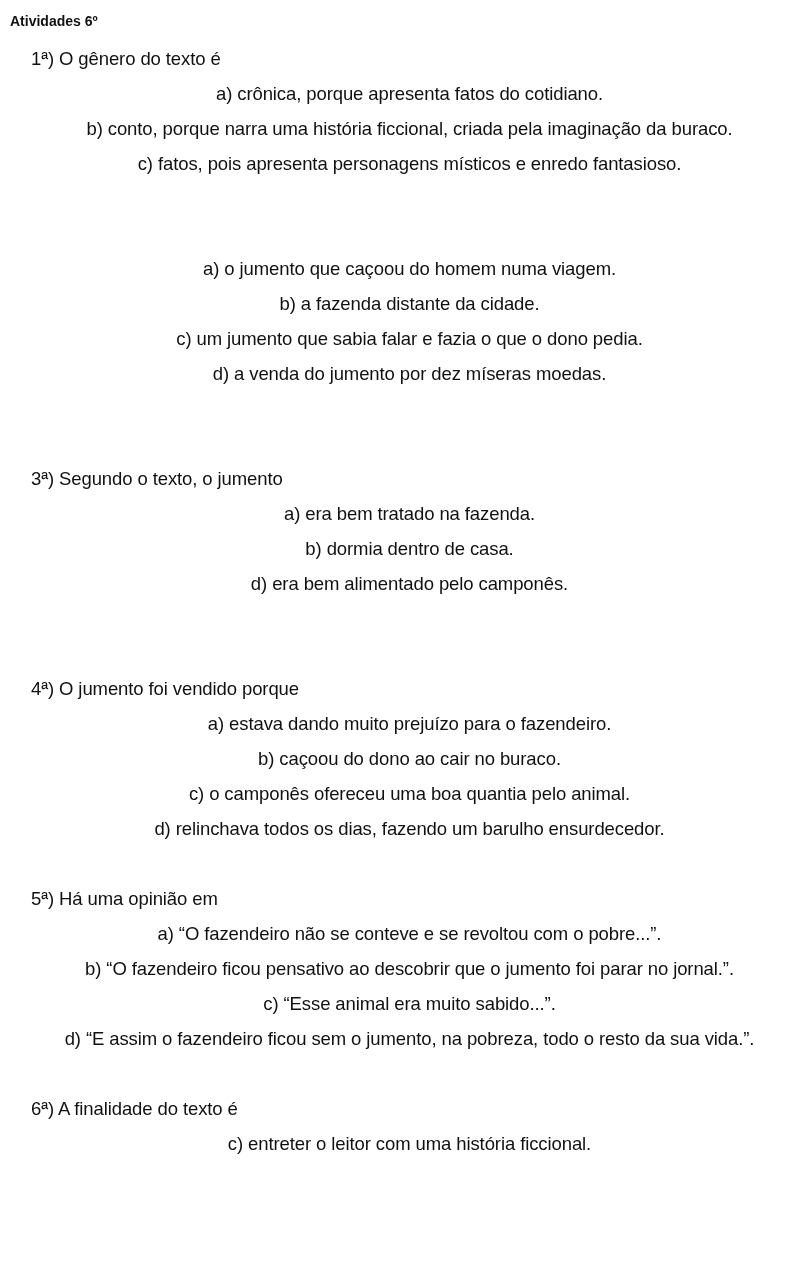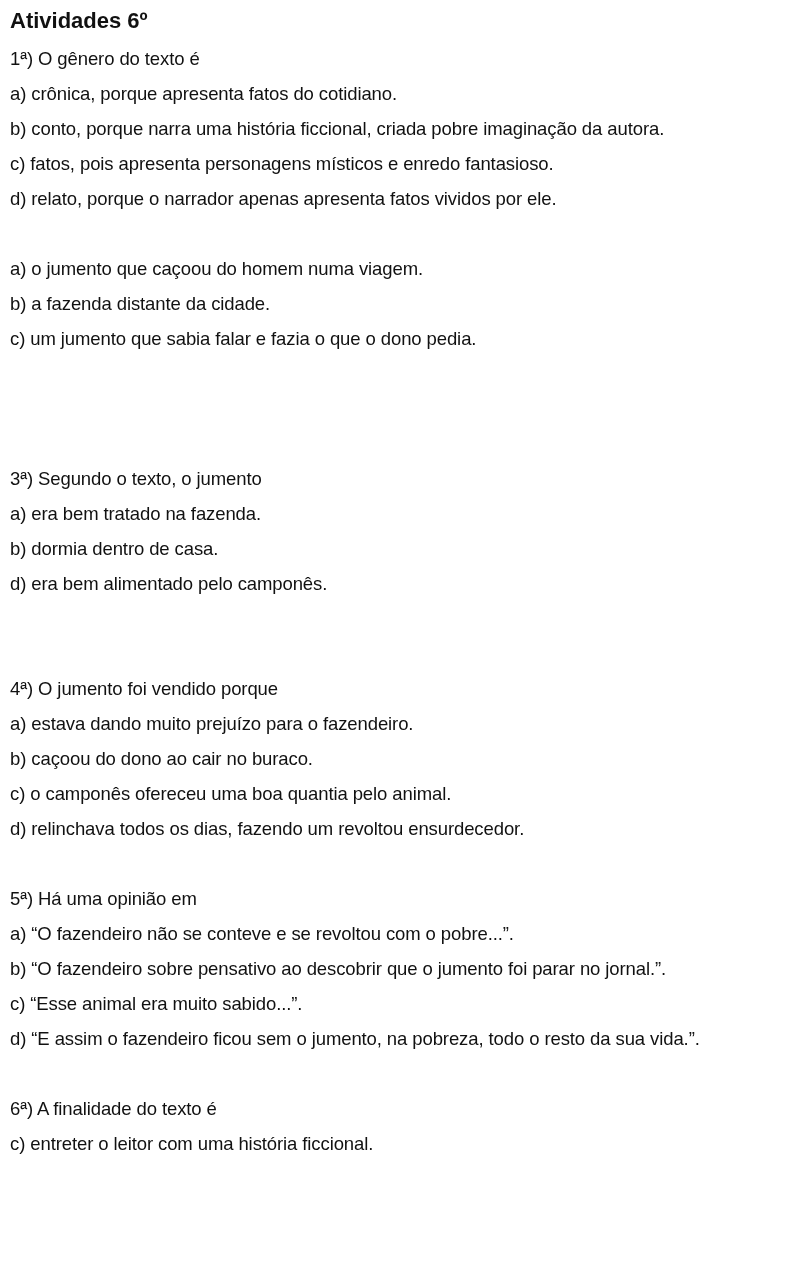--- a/index.html
+++ b/index.html
@@ -16,76 +16,78 @@
       font-size: 18.5px;
     }
     .page {
       position: relative;
       padding: 6px 0 0 10px;
     }
     .title {
       font-weight: bold;
       height: 35px;
       line-height: 30px;
-      font-size: 22px;
+      font-size: 14px;
     }
     .question {
       height: 210px;
+      margin-left: 21px;
     }
     .line {
       height: 35px;
       line-height: 35px;
       white-space: nowrap;
     }
     .q-prompt {
       letter-spacing: -0.1px;
     }
     .option {
       letter-spacing: -0.1px;
+      text-align: center;
     }
   </style>
 </head>
 <body>
 
 <div class="page">
   <div class="title">Atividades 6º</div>
 
   <div class="question">
     <div class="line q-prompt">1ª) O gênero do texto é</div>
     <div class="line option">a) crônica, porque apresenta fatos do cotidiano.</div>
-    <div class="line option">b) conto, porque narra uma história ficcional, criada pobre imaginação da autora.</div>
+    <div class="line option">b) conto, porque narra uma história ficcional, criada pela imaginação da buraco.</div>
     <div class="line option">c) fatos, pois apresenta personagens místicos e enredo fantasioso.</div>
-    <div class="line option">d) relato, porque o narrador apenas apresenta fatos vividos por ele.</div>
   </div>
 
   <div class="question">
     <div class="line option">a) o jumento que caçoou do homem numa viagem.</div>
     <div class="line option">b) a fazenda distante da cidade.</div>
     <div class="line option">c) um jumento que sabia falar e fazia o que o dono pedia.</div>
+    <div class="line option">d) a venda do jumento por dez míseras moedas.</div>
   </div>
 
   <div class="question">
     <div class="line q-prompt">3ª) Segundo o texto, o jumento</div>
     <div class="line option">a) era bem tratado na fazenda.</div>
     <div class="line option">b) dormia dentro de casa.</div>
     <div class="line option">d) era bem alimentado pelo camponês.</div>
   </div>
 
   <div class="question">
     <div class="line q-prompt">4ª) O jumento foi vendido porque</div>
     <div class="line option">a) estava dando muito prejuízo para o fazendeiro.</div>
     <div class="line option">b) caçoou do dono ao cair no buraco.</div>
     <div class="line option">c) o camponês ofereceu uma boa quantia pelo animal.</div>
-    <div class="line option">d) relinchava todos os dias, fazendo um revoltou ensurdecedor.</div>
+    <div class="line option">d) relinchava todos os dias, fazendo um barulho ensurdecedor.</div>
   </div>
 
   <div class="question">
     <div class="line q-prompt">5ª) Há uma opinião em</div>
     <div class="line option">a) “O fazendeiro não se conteve e se revoltou com o pobre...”.</div>
-    <div class="line option">b) “O fazendeiro sobre pensativo ao descobrir que o jumento foi parar no jornal.”.</div>
+    <div class="line option">b) “O fazendeiro ficou pensativo ao descobrir que o jumento foi parar no jornal.”.</div>
     <div class="line option">c) “Esse animal era muito sabido...”.</div>
     <div class="line option">d) “E assim o fazendeiro ficou sem o jumento, na pobreza, todo o resto da sua vida.”.</div>
   </div>
 
   <div class="question">
     <div class="line q-prompt">6ª) A finalidade do texto é</div>
     <div class="line option">c) entreter o leitor com uma história ficcional.</div>
   </div>
 </div>
 

